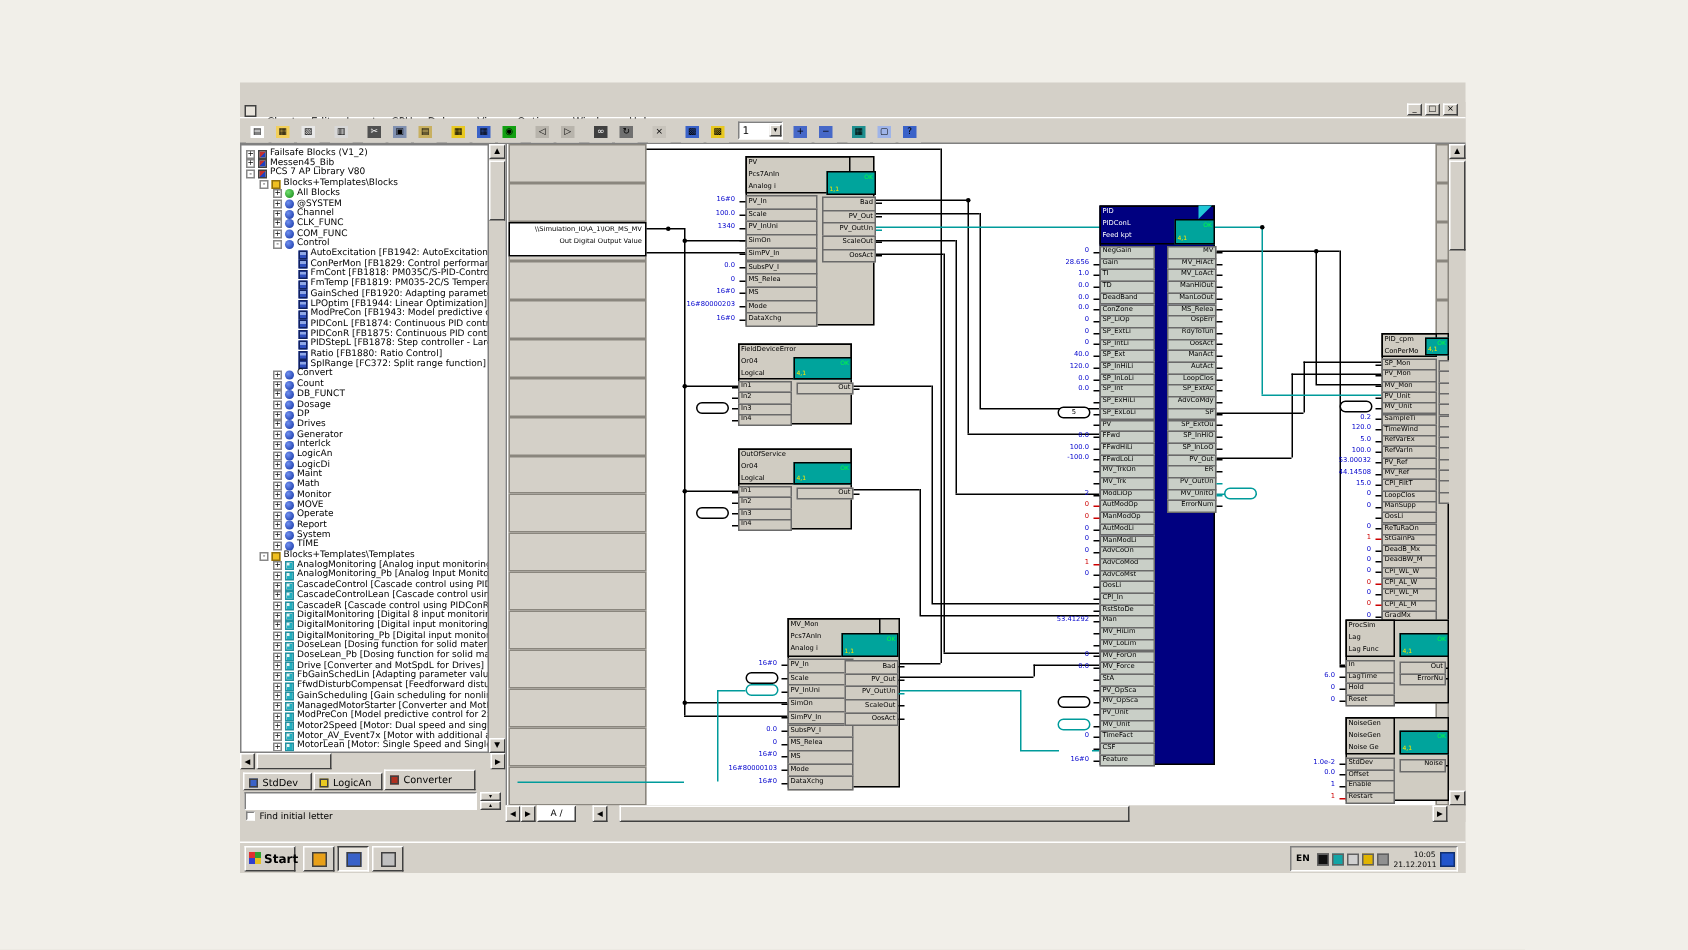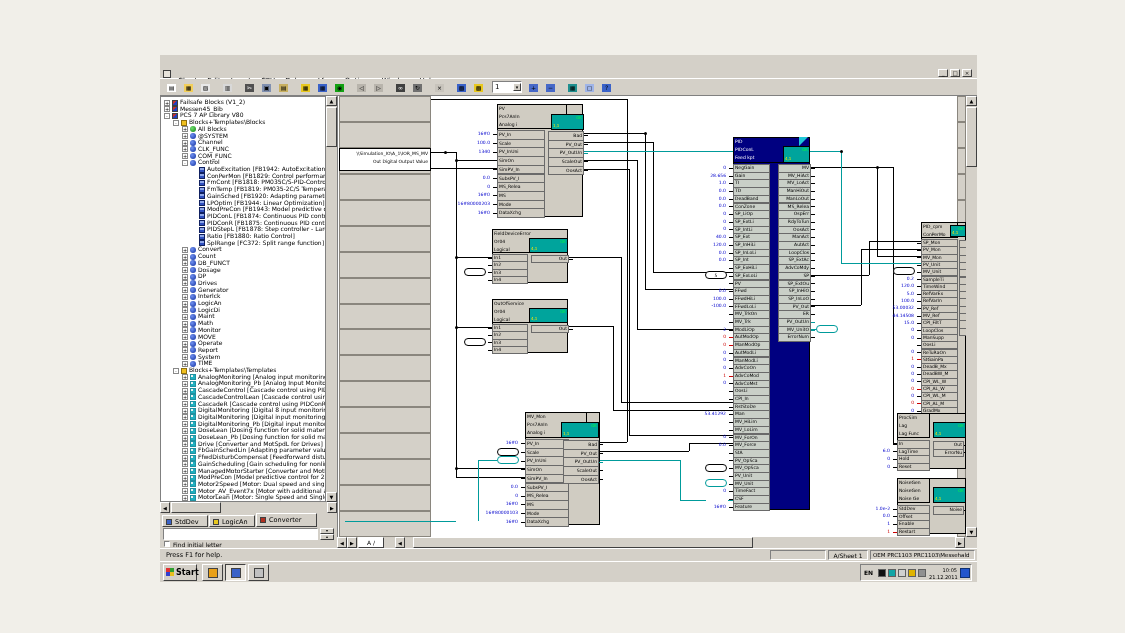--- a/index.html
+++ b/index.html
@@ -430,26 +430,20 @@
     <span class="abs raised chrome" style="left:160px;top:1px;width:14px;height:6px;font-size:4px;line-height:4px;text-align:center;">▾</span>
     <span class="abs raised chrome" style="left:160px;top:7px;width:14px;height:6px;font-size:4px;line-height:4px;text-align:center;">▴</span>
   </div>
   <div class="abs chrome" style="left:160px;top:541px;width:177px;height:7px;">
     <span class="abs sunken" style="left:4px;top:0px;width:6px;height:6px;background:#fff;"></span>
     <span class="abs nowrap" style="left:13px;top:0px;font-size:6px;line-height:7px;width:150px;">Find initial letter</span>
   </div>
 
   <div class="abs" id="chartbg" style="left:337px;top:96px;width:629px;height:441px;background:#ffffff;border-left:1px solid #808080;"></div>
 
-  <div class="abs chrome" id="statusbar" style="left:160px;top:548px;width:817px;height:12px;border-top:1px solid #fff;">
-    <span class="abs nowrap" style="left:6px;top:2px;font-size:6.5px;width:200px;">Press F1 for help.</span>
-    <span class="abs sunken sbarseg" style="left:610px;top:1px;width:56px;height:10px;"></span>
-    <span class="abs sunken sbarseg" style="left:668px;top:1px;width:40px;height:10px;text-align:center;">A/Sheet 1</span>
-    <span class="abs sunken sbarseg" style="left:710px;top:1px;width:105px;height:10px;font-size:5.5px;">OEM  PRC1103  PRC1103\Messehald</span>
-  </div>
 
   <div class="abs chrome" id="taskbar" style="left:160px;top:561px;width:817px;height:21px;border-top:1px solid #fff;">
       <div class="raised chrome" style="position: absolute; left: 3px; top: 2px; width: 34px; height: 17px; font-size: 8px; font-weight: bold; line-height: 15px; padding-left: 12px;">Start<div style="position: absolute; left: 2px; top: 3px; width: 3.5px; height: 3.5px; background: rgb(224, 48, 48);"></div><div style="position: absolute; left: 6px; top: 3px; width: 3.5px; height: 3.5px; background: rgb(48, 160, 48);"></div><div style="position: absolute; left: 2px; top: 7px; width: 3.5px; height: 3.5px; background: rgb(48, 64, 208);"></div><div style="position: absolute; left: 6px; top: 7px; width: 3.5px; height: 3.5px; background: rgb(232, 192, 32);"></div></div>
       <div class="raised chrome" style="position: absolute; left: 42px; top: 2px; width: 21px; height: 17px;">
         <div style="position: absolute; left: 5px; top: 3px; width: 10px; height: 10px; background: rgb(232, 160, 24); border: 1px solid rgb(64, 64, 64);"></div>
       </div>
       <div class="raised chrome" style="position: absolute; left: 65px; top: 2px; width: 21px; height: 17px; border-color: rgb(64, 64, 64) rgb(255, 255, 255) rgb(255, 255, 255) rgb(64, 64, 64); background: rgb(232, 228, 220);">
         <div style="position: absolute; left: 5px; top: 3px; width: 10px; height: 10px; background: rgb(58, 98, 200); border: 1px solid rgb(64, 64, 64);"></div>
       </div>
       <div class="raised chrome" style="position: absolute; left: 88px; top: 2px; width: 21px; height: 17px;">

